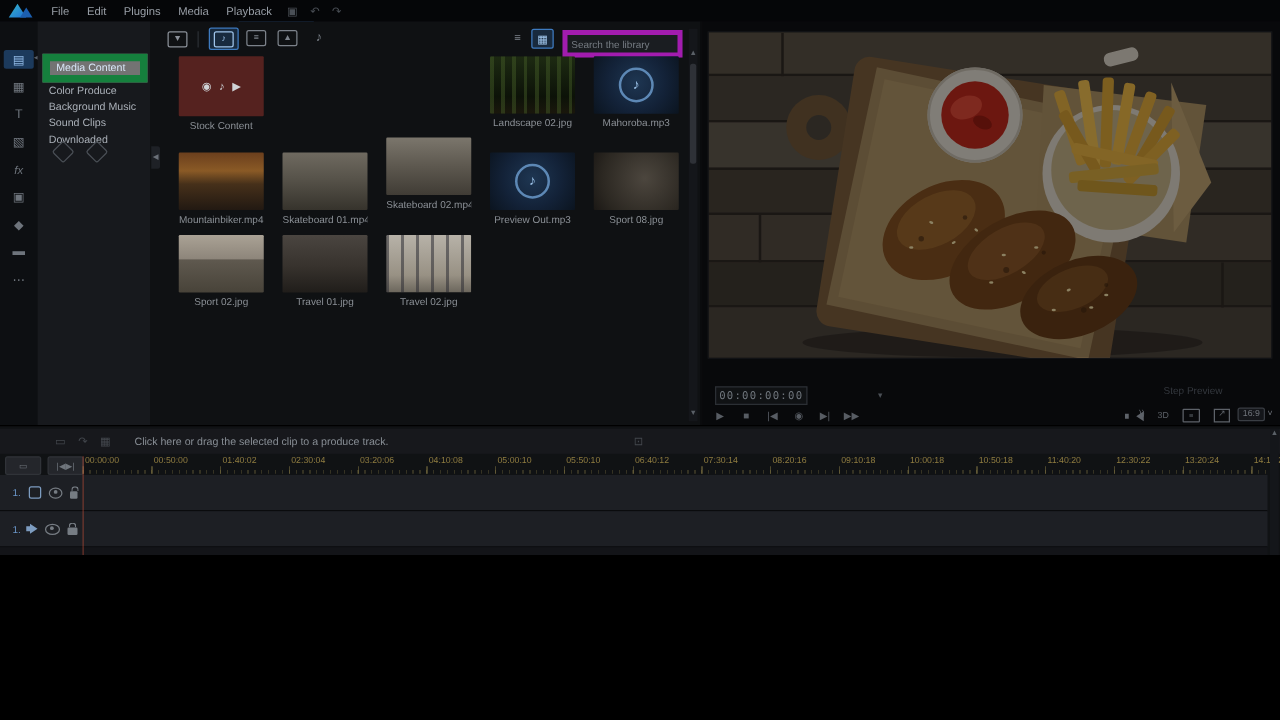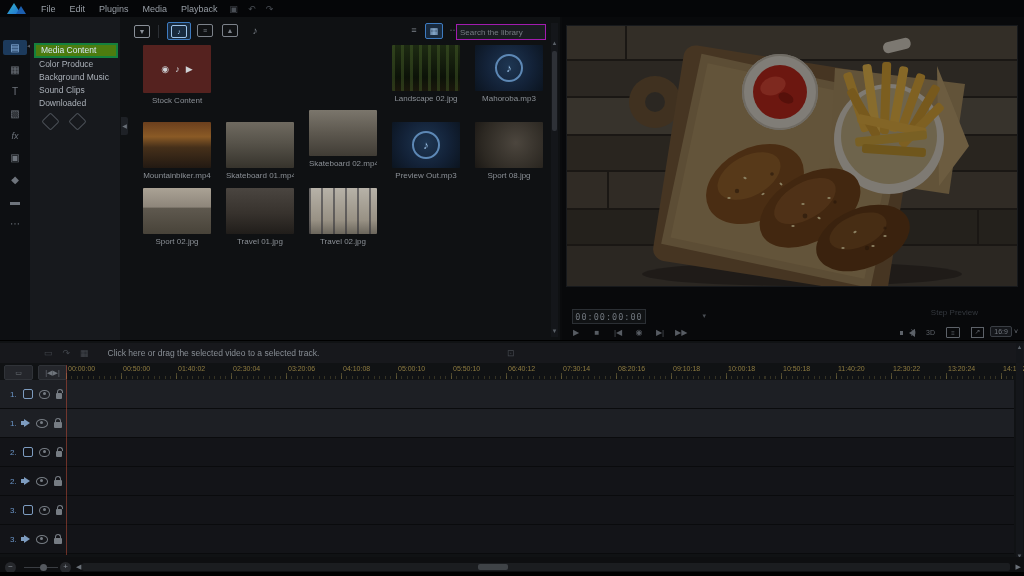--- a/index.html
+++ b/index.html
@@ -1,16 +1,16 @@
 <!DOCTYPE html>
 <html><head>
 <meta charset="utf-8">
 <style>
   html,body{margin:0;padding:0;background:#000;}
-  #app{position:relative;width:1024px;height:576px;background:#0a0b0d;overflow:hidden;
+  #app{position:relative;width:1024px;height:444px;background:#0a0b0d;overflow:hidden;
        font-family:"Liberation Sans", sans-serif; -webkit-font-smoothing:antialiased;}
   .abs{position:absolute;}
   
   #topbar{position:absolute;left:0;top:0;width:1024px;height:17px;background:#050608;display:flex;align-items:center;z-index:30;}
   #logo{width:26px;height:13px;margin-left:4px;}
   #menus{display:flex;align-items:center;margin-left:4px;}
   .menu-item{color:#989ea6;font-size:9px;padding:0 7px;cursor:default;}
   .tb-ico{color:#4a4f56;font-size:9px;margin:0 5px;}
   #produce-btn{position:absolute;left:192px;top:2px;width:56px;height:13px;background:#262b33;
      border:1px solid #3e8ae0;box-shadow:0 0 0 1px #2a5fa0;color:#e8eaee;font-size:8.5px;
@@ -23,32 +23,32 @@
   .restore-box{width:7px;height:6px;border:1px solid #8d939b;}
   
   #rail{position:absolute;left:0;top:17px;width:30px;height:323px;background:#0d0f12;display:flex;flex-direction:column;align-items:center;padding-top:23px;box-sizing:border-box;gap:7px;}
   .rail-item{width:24px;height:15px;display:flex;align-items:center;justify-content:center;color:#6e747c;font-size:10px;font-style:normal;}
   .rail-item.sel{background:#1c3a5c;color:#8fb8e4;border-radius:2px;}
   #rail-collapse{left:27px;top:42px;color:#5a6068;font-size:7px;}
   
   #explorer{position:absolute;left:30px;top:17px;width:90px;height:323px;background:#17191d;}
   #explorer-list{position:absolute;left:4px;top:27px;width:84px;display:flex;flex-direction:column;gap:2px;}
   .exp-item{height:11px;line-height:11px;font-size:8.5px;color:#aab0b8;padding-left:5px;white-space:nowrap;overflow:hidden;}
-  .exp-item.sel{background:#4d7c0f;border:2px solid #15803d;color:#d8e7f8;margin:-1px 0;}
+  .exp-item.sel{background:#737373;border:6px solid #15803d;color:#d8e7f8;margin:-1px 0;}
   .tag-ico{width:11px;height:11px;border:1px solid #4a4f56;border-radius:2px;transform:rotate(45deg);display:inline-block;}
   #tags{position:absolute;left:14px;top:98px;display:flex;gap:14px;color:#4a4f56;font-size:8px;}
   
   #library{position:absolute;left:120px;top:17px;width:440px;height:323px;background:#0f1113;}
   #lib-toolbar{position:absolute;left:0;top:4px;width:440px;height:20px;display:flex;align-items:center;}
   .mini-rect{width:14px;height:11px;border:1px solid currentColor;border-radius:2px;display:flex;align-items:center;justify-content:center;font-size:7px;}
   .ftab{width:22px;height:16px;display:flex;align-items:center;justify-content:center;color:#7c828a;}
   .ftab.active{border:1px solid #3e7bc0;background:#182a3e;color:#9ec4ea;border-radius:2px;}
   .vbtn{width:16px;height:14px;display:flex;align-items:center;justify-content:center;color:#7c828a;font-size:9px;}
   .vbtn.active{border:1px solid #3e7bc0;background:#182a3e;color:#9ec4ea;border-radius:2px;}
-  #search-box{position:absolute;right:14px;top:3px;width:88px;height:14px;background:#1a1d21;border:1px solid #a21caf;display:flex;align-items:center;}
+  #search-box{position:absolute;right:14px;top:3px;width:88px;height:14px;background:#1a1d21;border:4px solid #a21caf;display:flex;align-items:center;}
   #search-input{flex:1;background:transparent;border:none;outline:none;color:#9aa0a7;font-size:8px;padding:0 3px;font-family:inherit;}
   #search-input::placeholder{color:#767c83;}
   .mag{width:6px;height:6px;border:1px solid #8a9098;border-radius:50%;position:relative;margin-right:4px;flex:none;}
   .mag::after{content:'';position:absolute;left:5px;top:5px;width:4px;height:1px;background:#8a9098;transform:rotate(45deg);}
   .tile{position:absolute;width:68px;}
   .tile .img{width:68px;height:46px;border-radius:1px;position:relative;overflow:hidden;}
   .tile .lbl{margin-top:3px;font-size:8px;color:#8b9096;text-align:center;white-space:nowrap;overflow:hidden;}
   .k-stock{background:#55221f;display:flex;align-items:center;justify-content:center;gap:6px;color:#cfd3d6;font-size:9px;}
   .k-forest{background:repeating-linear-gradient(90deg, rgba(70,95,40,.45) 0 3px, rgba(0,0,0,0) 3px 9px), linear-gradient(180deg,#1d2a12 0%,#0c1208 70%,#1a170c 100%);}
   .k-audio{background:radial-gradient(circle at 50% 45%, #1e3652 0%, #132238 55%, #0b141f 100%);display:flex;align-items:center;justify-content:center;}
@@ -404,21 +404,21 @@
         <span>˅</span>
       </div>
     </div>
   </div>
 
   <div id="timeline">
     <div id="tl-toolbar">
       <span class="tl-ico" style="margin-left:44px;">▭</span>
       <span class="tl-ico">↷</span>
       <span class="tl-ico">▦</span>
-      <span id="tl-hint">Click here or drag the selected video to a selected track.</span>
+      <span id="tl-hint">Click here or drag the selected clip to a produce track.</span>
       <span class="tl-ico abs" style="left:502px;">⊡</span>
     </div>
     <div id="ruler-btns">
       <span class="rl-btn">▭</span>
       <span class="rl-btn">|◀▶|</span>
     </div>
     <div id="ruler">
       <div id="ticks-minor"></div>
       <div id="ticks-major"></div>
       <div id="ruler-labels">

